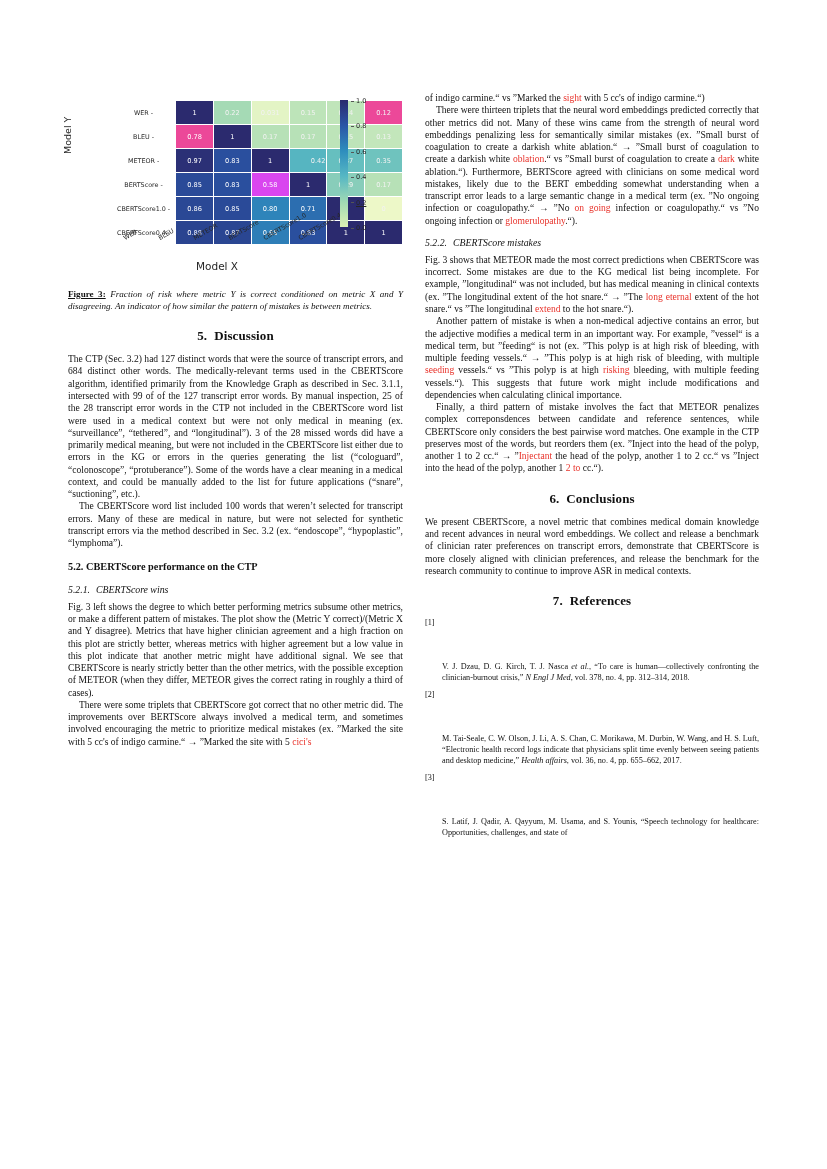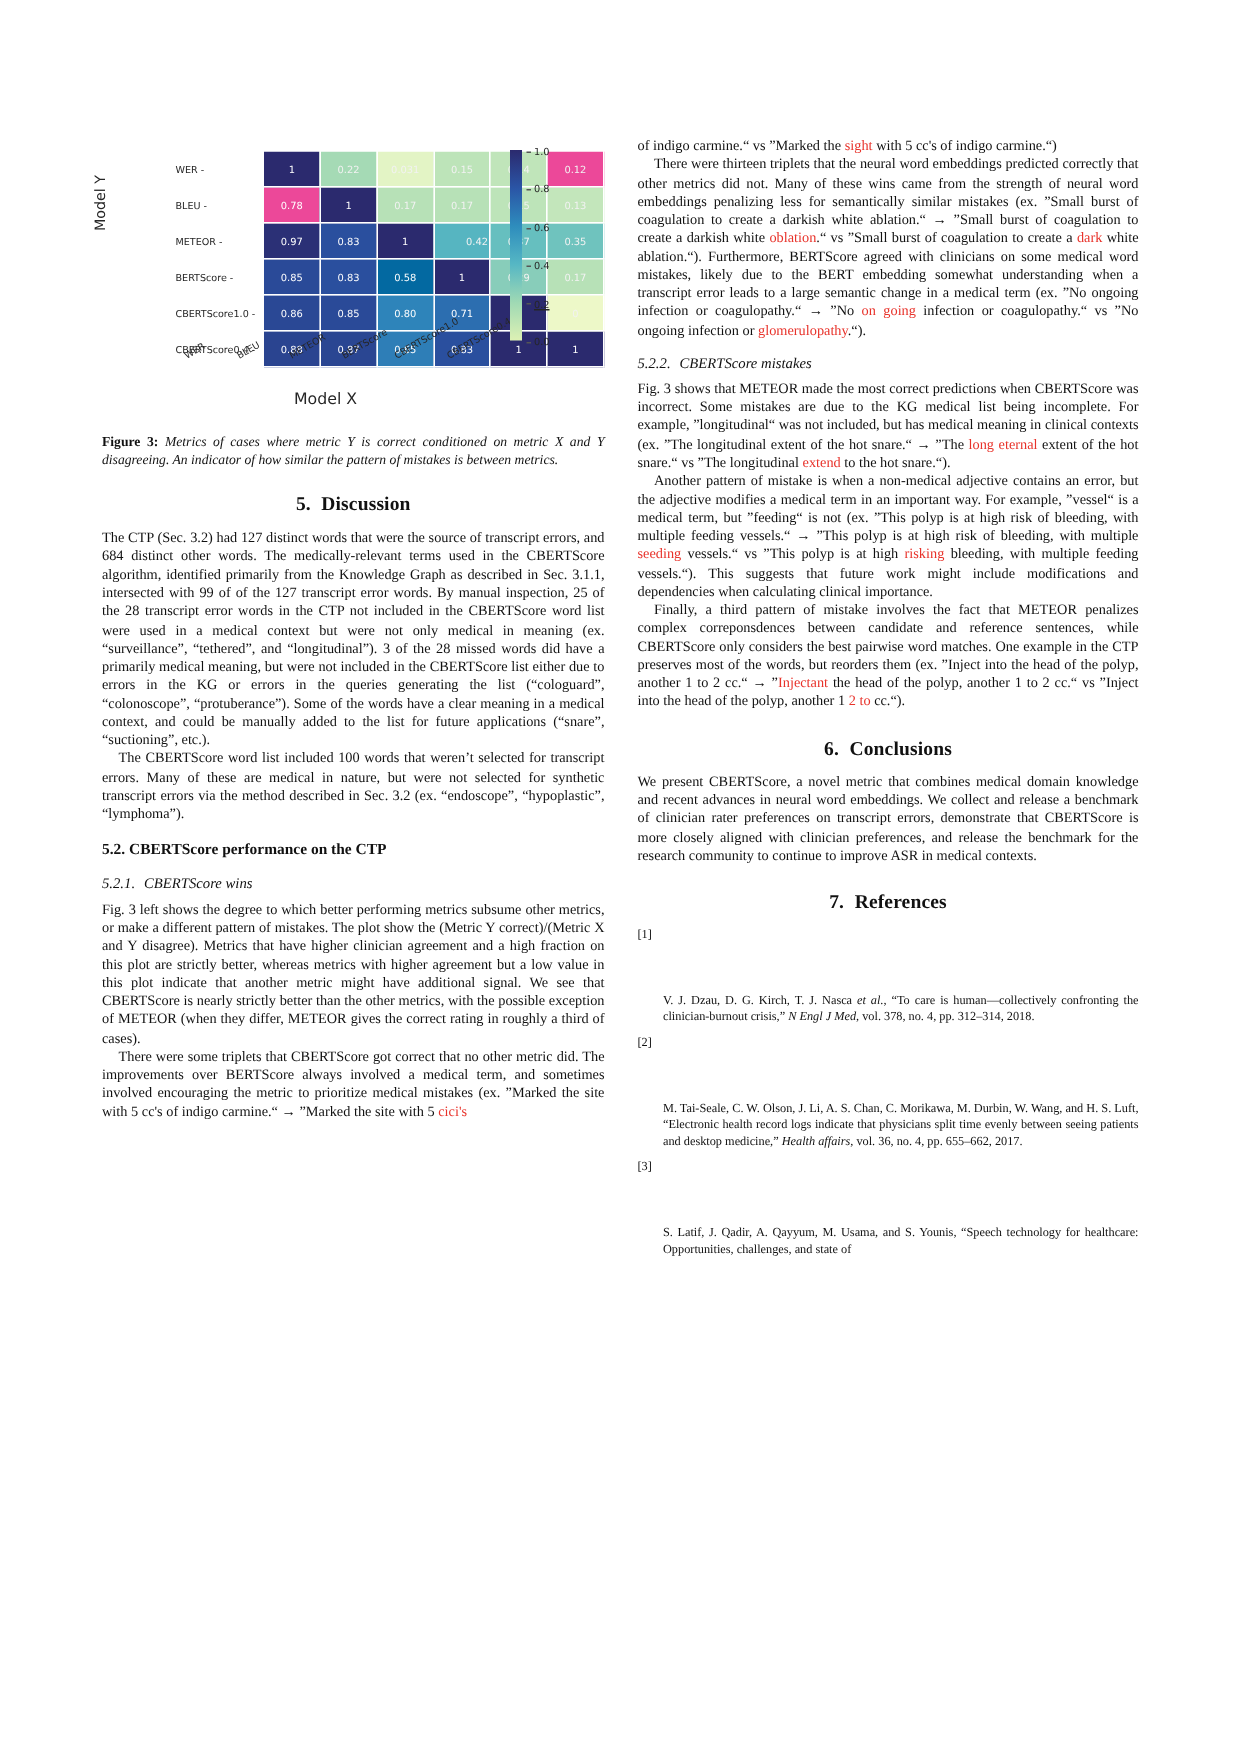--- a/index.html
+++ b/index.html
@@ -30,41 +30,41 @@
     position:absolute; left:128px; top:168px;
     font-family:"DejaVu Sans", sans-serif; font-size:10.5px; color:#262626;
   }
   table.heat { border-collapse:collapse; }
   table.heat td.cell {
     width:35px; height:21px; text-align:center; vertical-align:middle;
     font-family:"DejaVu Sans", sans-serif; font-size:6.6px; color:#ffffff;
     border:0.5px solid #ffffff;
   }
   table.heat td.rowlab {
-    text-align:left; padding-right:5px; white-space:nowrap;
+    text-align:center; padding-right:5px; white-space:nowrap;
     font-family:"DejaVu Sans", sans-serif; font-size:6.4px; color:#262626;
   }
   .xticks { position:absolute; left:48px; top:143px; width:215px; height:34px; }
   .xtick {
     position:absolute; top:0;
     font-family:"DejaVu Sans", sans-serif; font-size:6.3px; color:#262626;
     transform:rotate(-30deg); transform-origin:left top; white-space:nowrap;
   }
   .cbar { position:absolute; left:272px; top:8px; width:8px; height:127px;
           background:linear-gradient(to top,
             #ddf1b4 0%, #9fd9b4 20%, #56b7c4 40%,
             #2e8dbd 60%, #2a55a6 80%, #2b2a6e 100%); }
   .cbar-ticks { position:absolute; left:283px; top:2px; width:40px; height:140px; }
   .cbar-tick { position:absolute; left:0; font-family:"DejaVu Sans", sans-serif;
                font-size:6.5px; color:#262626; }
   .cbar-tick i { display:inline-block; width:3px; height:1px; background:#555;
                  vertical-align:middle; margin-right:2px; }
 
   .caption { font-size:9.1px; line-height:1.33; text-align:justify; margin-top:6px; }
-  .caption b { font-weight:bold; font-style:normal; }
+  .caption b { font-weight:bold; font-style:normal;text-decoration:underline; }
   .caption i { font-style:italic; }
 
   
   h2.sec {
     text-align:center; font-size:13px; font-weight:bold;
     margin:16px 0 9px 0; letter-spacing:0.1px;
   }
   h2.sec .num { margin-right:7px; }
   h3.sub { font-size:10.3px; font-weight:bold; margin:11px 0 7px 0; line-height:1.3; }
   h4.subsub { font-size:9.8px; font-weight:normal; font-style:italic; margin:10px 0 6px 0; }
@@ -122,21 +122,21 @@
                     <td class="cell" style="background: rgb(42, 79, 158); color: rgb(255, 255, 255);">0.83</td>
                     <td class="cell" style="background: rgb(43, 42, 110); color: rgb(255, 255, 255);">1</td>
                     <td class="cell" style="background: rgb(86, 181, 193); color: rgb(242, 242, 242); text-align: right;">0.42</td>
                     <td class="cell" style="background: rgb(102, 191, 191); color: rgb(242, 242, 242);">0.37</td>
                     <td class="cell" style="background: rgb(111, 195, 190); color: rgb(242, 242, 242);">0.35</td>
                   </tr>
                   <tr>
                     <td class="rowlab">BERTScore -</td>
                     <td class="cell" style="background: rgb(42, 74, 152); color: rgb(255, 255, 255);">0.85</td>
                     <td class="cell" style="background: rgb(42, 79, 158); color: rgb(255, 255, 255);">0.83</td>
-                    <td class="cell" style="background: #0369a1; color: rgb(255, 255, 255);">0.58</td>
+                    <td class="cell" style="background: #d946ef; color: rgb(255, 255, 255);">0.58</td>
                     <td class="cell" style="background: rgb(43, 42, 110); color: rgb(255, 255, 255);">1</td>
                     <td class="cell" style="background: rgb(136, 205, 186); color: rgb(242, 242, 242);">0.29</td>
                     <td class="cell" style="background: rgb(183, 225, 183); color: rgb(242, 242, 242);">0.17</td>
                   </tr>
                   <tr>
                     <td class="rowlab">CBERTScore1.0 -</td>
                     <td class="cell" style="background: rgb(42, 72, 149); color: rgb(255, 255, 255);">0.86</td>
                     <td class="cell" style="background: rgb(42, 74, 152); color: rgb(255, 255, 255);">0.85</td>
                     <td class="cell" style="background: rgb(46, 132, 186); color: rgb(255, 255, 255);">0.80</td>
                     <td class="cell" style="background: rgb(44, 110, 176); color: rgb(255, 255, 255);">0.71</td>
@@ -172,21 +172,21 @@
               <span class="cbar-tick" style="top: 104.6px; text-decoration: underline;"><i></i>0.2</span>
               <span class="cbar-tick" style="top: 79.2px;"><i></i>0.4</span>
               <span class="cbar-tick" style="top: 53.8px;"><i></i>0.6</span>
               <span class="cbar-tick" style="top: 28.4px;"><i></i>0.8</span>
               <span class="cbar-tick" style="top: 3px;"><i></i>1.0</span>
             </div>
         </div>
 
         <div class="caption">
           <b>Figure 3:</b>
-          <i>Metrics of cases where metric Y is correct conditioned on metric X and Y disagreeing. An indicator of how similar the pattern of mistakes is between metrics.</i>
+          <i>Fraction of risk where metric Y is correct conditioned on metric X and Y disagreeing. An indicator of how similar the pattern of mistakes is between metrics.</i>
         </div>
       </div>
 
       <h2 class="sec">
         <span class="num">5.</span><span>Discussion</span>
       </h2>
 
 
       <p class="body">The CTP (Sec.   3.2) had 127 distinct words that were the source of transcript errors, and 684 distinct other words. The medically-relevant terms used in the CBERTScore algorithm, identified primarily from the Knowledge Graph as described in Sec.  3.1.1, intersected with 99 of of the 127 transcript error words. By manual inspection, 25 of the 28 transcript error words in the CTP not included in the CBERTScore word list were used in a medical context but were not only medical in meaning (ex.  “surveillance”, “tethered”, and “longitudinal”). 3 of the 28 missed words did have a primarily medical meaning, but were not included in the CBERTScore list either due to errors in the KG or errors in the queries generating the list (“cologuard”, “colonoscope”, “protuberance”). Some of the words have a clear meaning in a medical context, and could be manually added to the list for future applications (“snare”, “suctioning”, etc.).</p>
       <p class="body">The CBERTScore word list included 100 words that weren’t selected for transcript errors. Many of these are medical in nature, but were not selected for synthetic transcript errors via the method described in Sec.  3.2 (ex.  “endoscope”, “hypoplastic”, “lymphoma”).</p>

